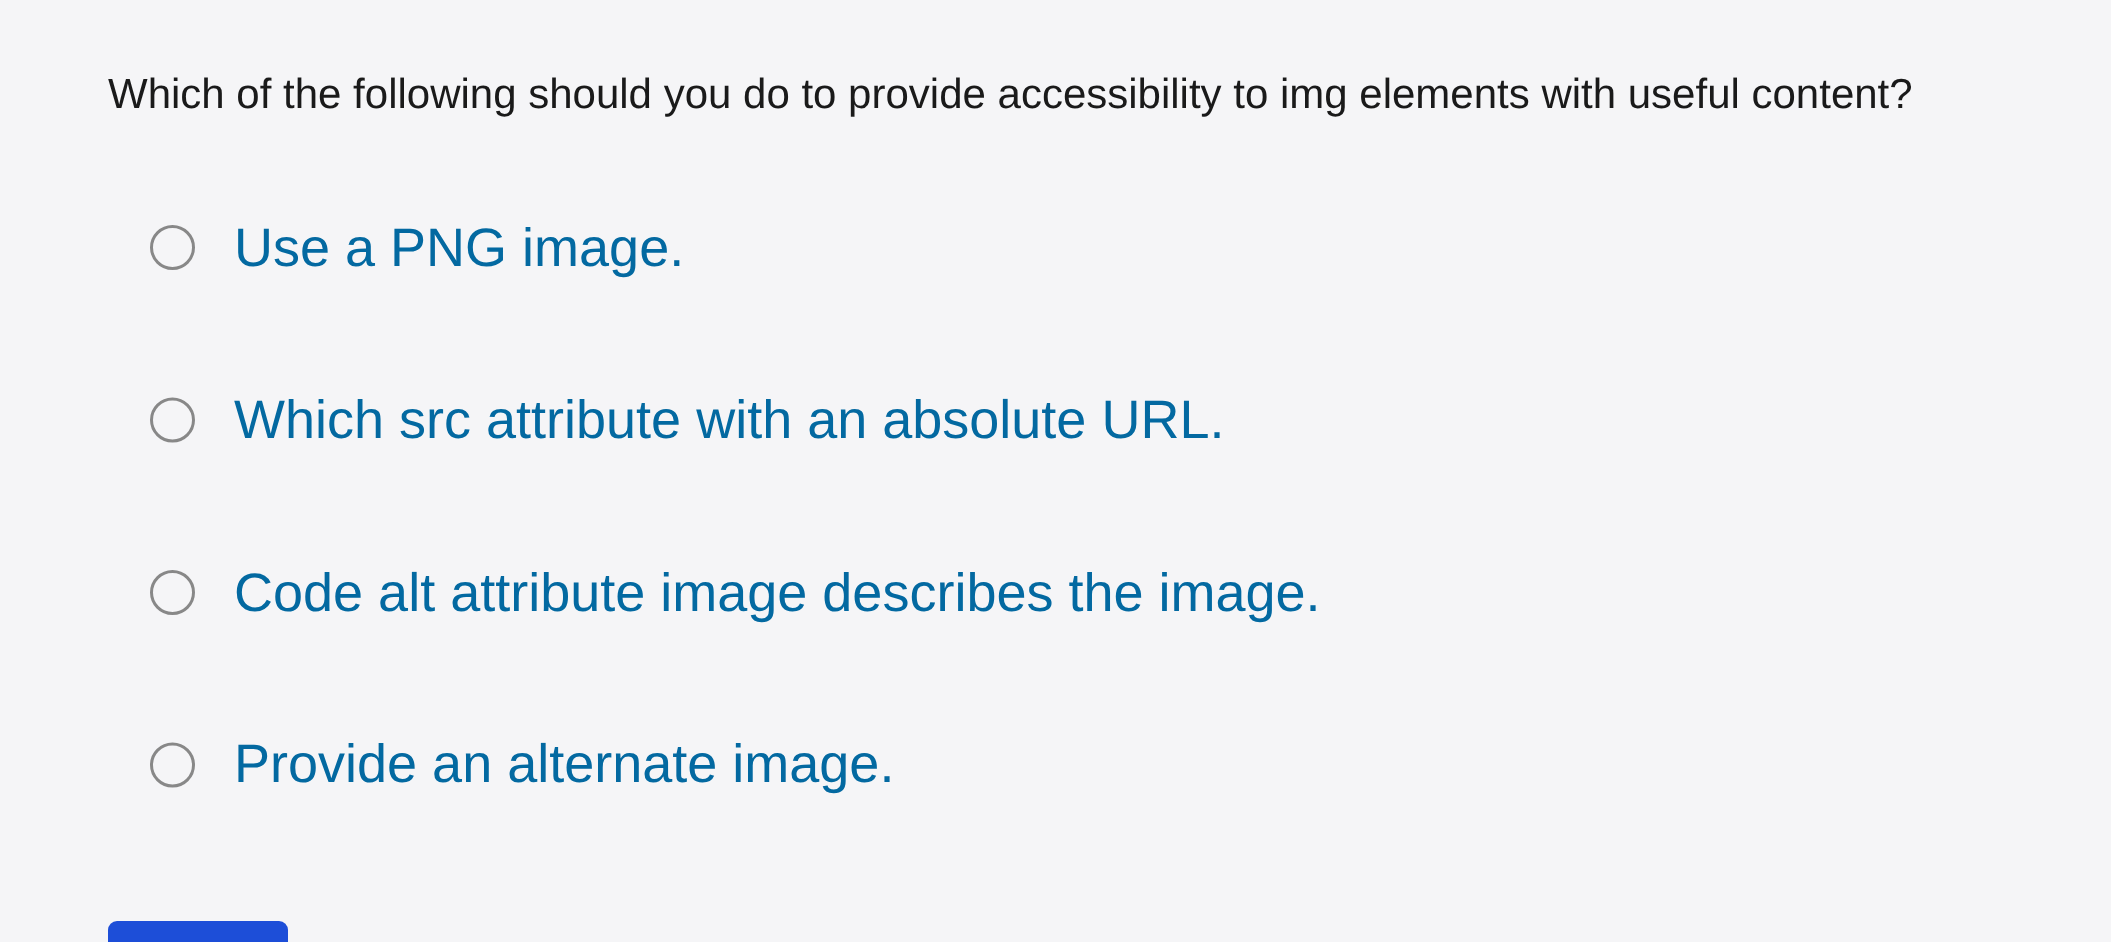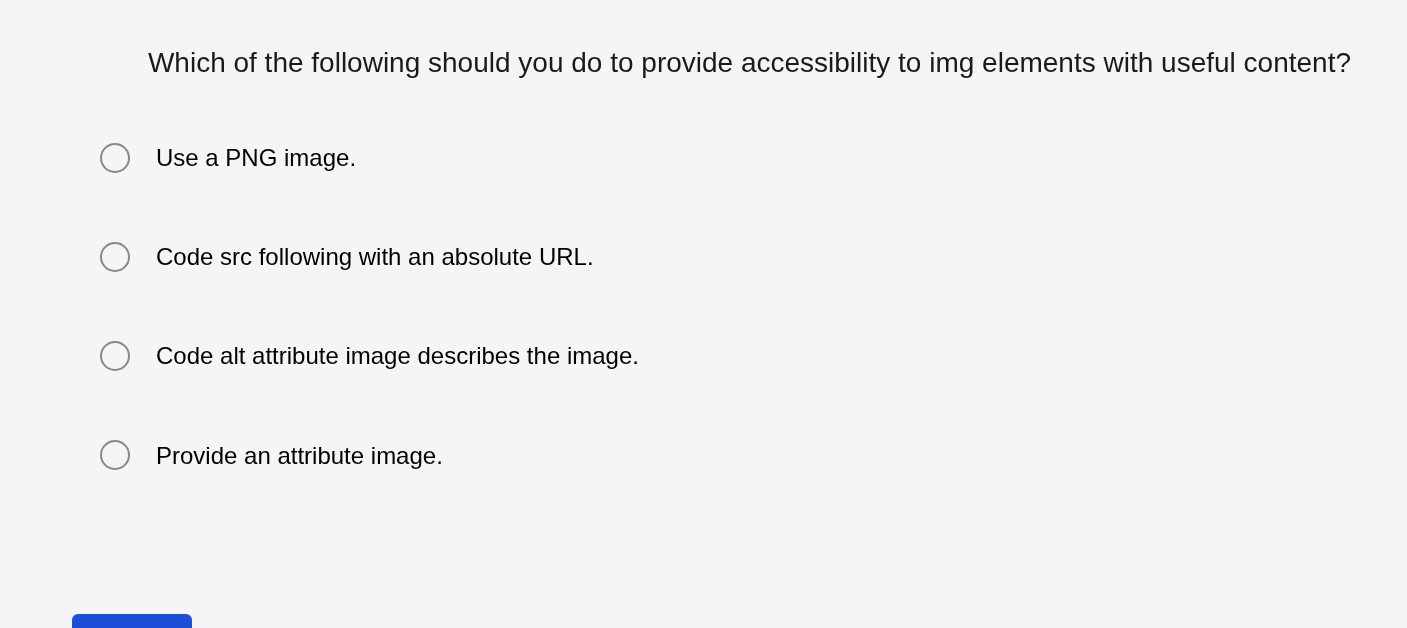--- a/index.html
+++ b/index.html
@@ -1,19 +1,18 @@
 <!DOCTYPE html>
 <html><head>
   <meta charset="utf-8">
   <style>
     * {
       margin: 4px;
       padding: 0;
       box-sizing: border-box;
-      text-align: right;
     }
     body {
       font-family: "Segoe UI", Arial, sans-serif;
       background: #f5f5f7;
       width: 1407px;
       height: 628px;
       padding: 30px 60px 20px 60px;
       color: #1a1a1a;
       position: relative;
     }
@@ -38,22 +37,22 @@
     }
     .radio {
       width: 30px;
       height: 30px;
       border: 2px solid #888;
       border-radius: 50%;
       flex-shrink: 0;
       background: transparent;
     }
     .option-label {
-      font-size: 24px;
-      color: #000000;
+      font-size: 36px;
+      color: #0369a1;
       line-height: 1.3;
     }
     .btn-bottom {
       position: absolute;
       bottom: 0;
       left: 60px;
       width: 120px;
       height: 18px;
       background: #1d4ed8;
       border-radius: 6px 6px 0 0;
@@ -64,25 +63,25 @@
 
 <div class="question-text">Which of the following should you do to provide accessibility to img elements with useful content?</div>
 
 <div class="options">
   <div class="option">
     <div class="radio"></div>
     <div class="option-label">Use a PNG image.</div>
   </div>
   <div class="option">
     <div class="radio"></div>
-    <div class="option-label">Code src following with an absolute URL.</div>
+    <div class="option-label">Which src attribute with an absolute URL.</div>
   </div>
   <div class="option">
     <div class="radio"></div>
     <div class="option-label">Code alt attribute image describes the image.</div>
   </div>
   <div class="option">
     <div class="radio"></div>
-    <div class="option-label">Provide an attribute image.</div>
+    <div class="option-label">Provide an alternate image.</div>
   </div>
 </div>
 
 <div class="btn-bottom"></div>
 
 </body></html>

